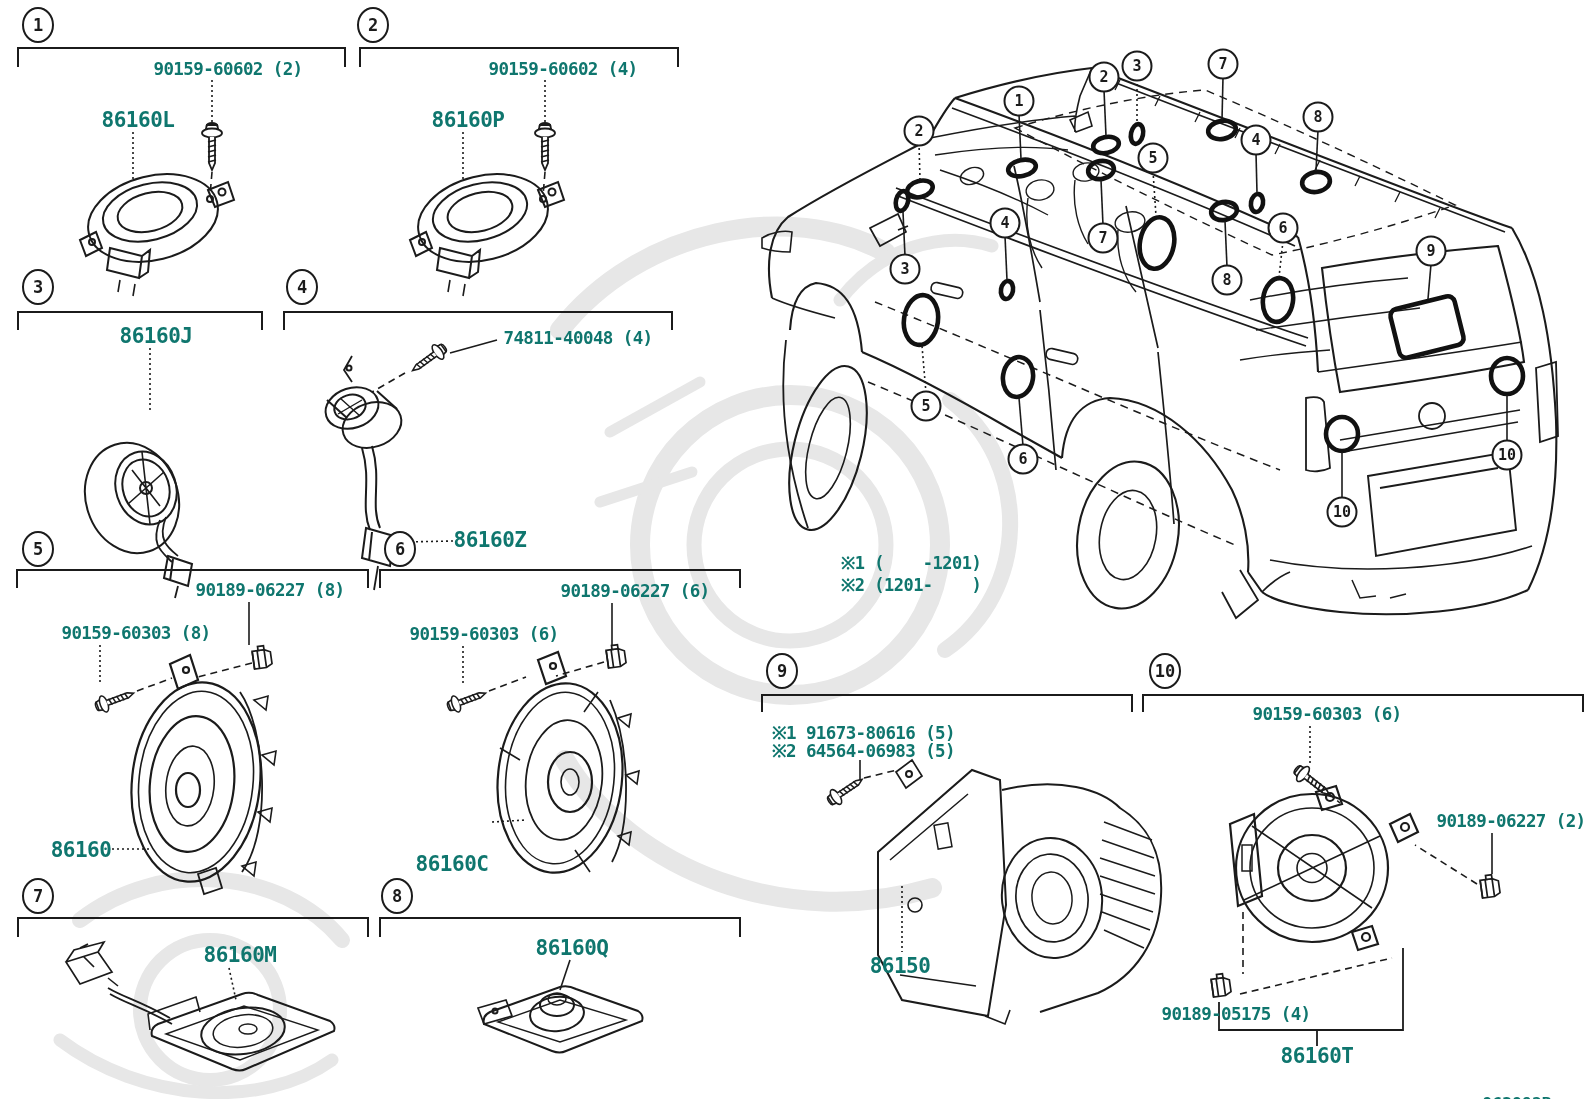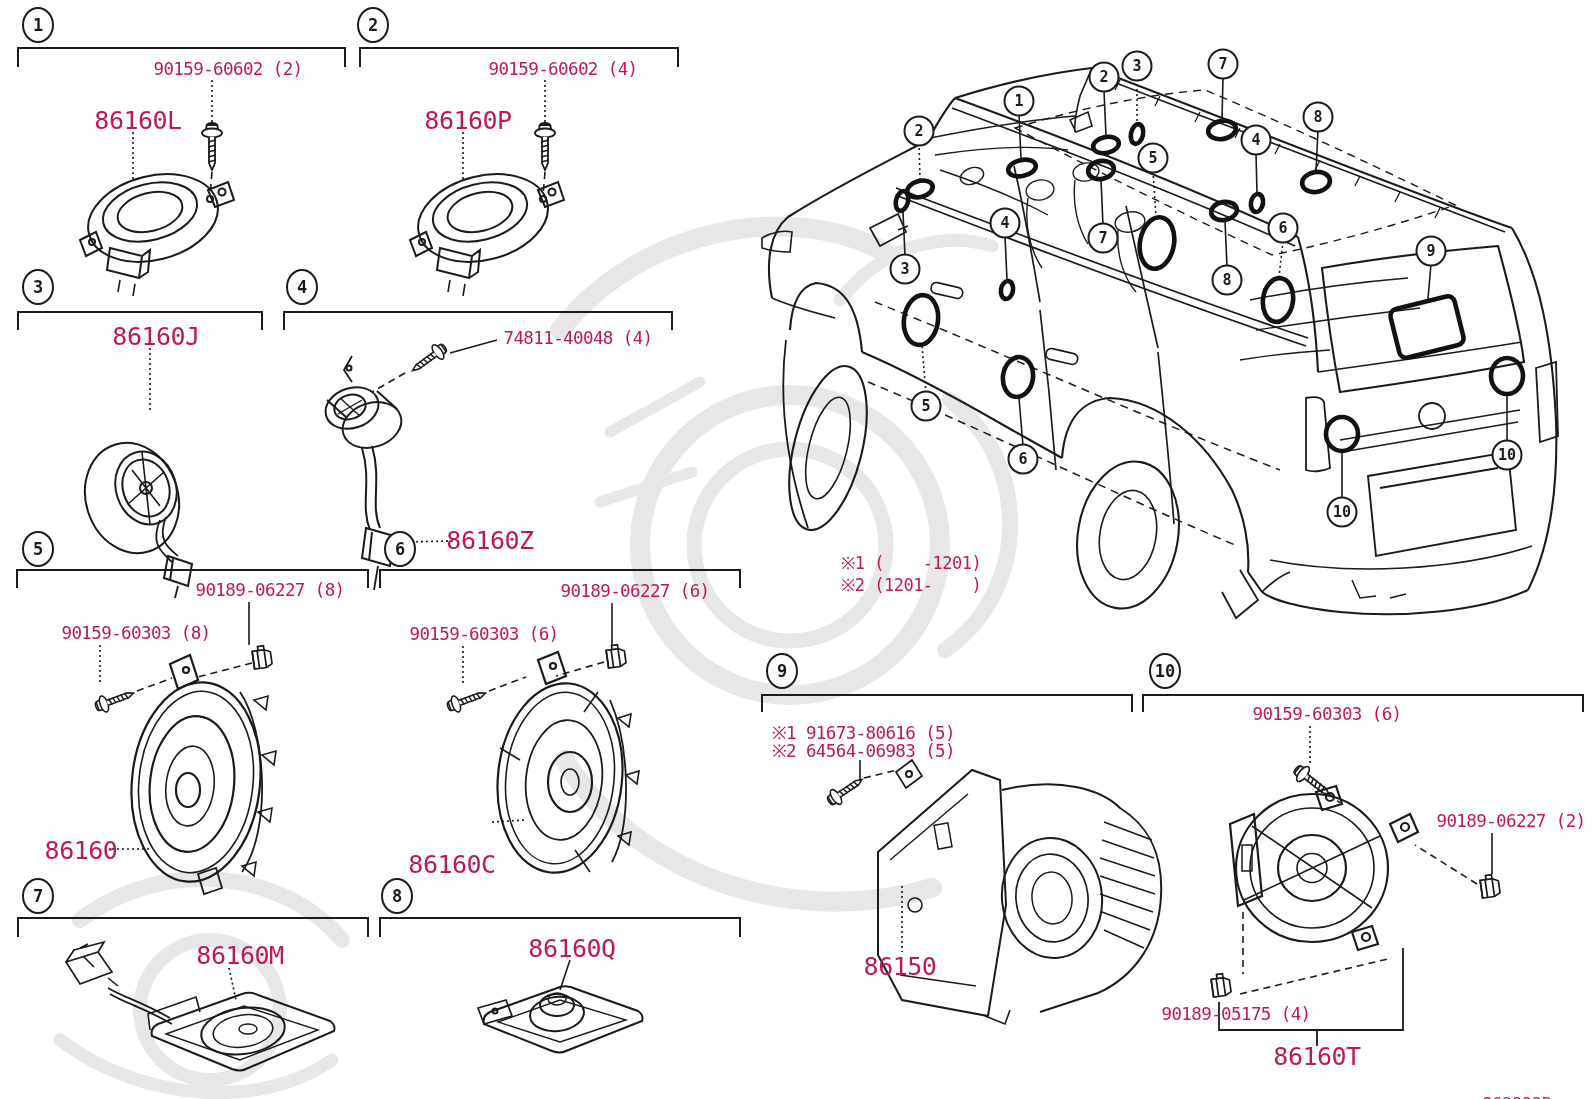--- a/index.html
+++ b/index.html
@@ -1,22 +1,22 @@
 <!DOCTYPE html>
 <html><head>
 <meta charset="utf-8">
 <style>
   html,body{margin:0;padding:0;background:#fff;}
   #stage{position:relative;width:1592px;height:1099px;background:#fff;overflow:hidden;
          font-family:"DejaVu Sans Mono",monospace;color:#1b1b1b;}
   #art{position:absolute;left:0;top:0;z-index:1;}
   .lbl{position:absolute;z-index:3;white-space:pre;transform:translate(-50%,-50%);
-       font-weight:400;color:#be185d;background:transparent;}
+       font-weight:700;color:#0f766e;background:transparent;}
   .pn{font-size:17.5px;letter-spacing:-0.6px;}
-  .pname{font-size:25px;letter-spacing:-0.5px;}
+  .pname{font-size:21px;letter-spacing:-0.5px;}
   .note{font-size:17px;letter-spacing:-0.5px;}
   .code{font-size:16.5px;margin-top:36px;}
   .la{transform:translate(0,-50%);} 
   .co{position:absolute;z-index:4;width:27px;height:27px;border:2.2px solid #1b1b1b;
       border-radius:50%;background:#fff;display:flex;align-items:center;justify-content:center;
       font-weight:700;font-size:15px;transform:translate(-50%,-50%);line-height:1;}
   .co-big{width:28px;height:32px;font-size:17px;}
 </style>
 </head>
 <body>

